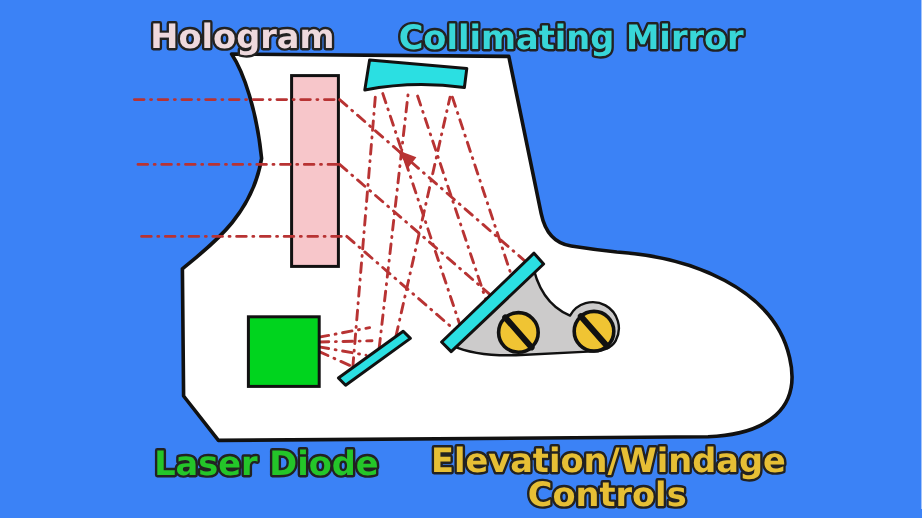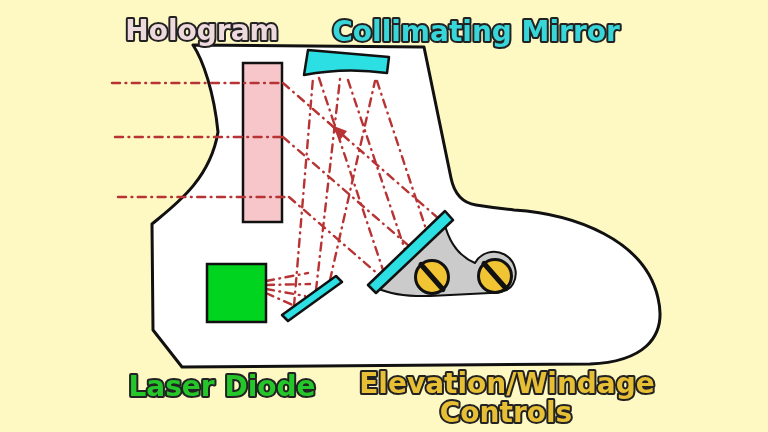--- a/index.html
+++ b/index.html
@@ -1,19 +1,19 @@
 <!DOCTYPE html>
 <html><head>
 <meta charset="utf-8">
 <style>
   html,body{margin:0;padding:0;background:#ffffff;}
   .canvas{
     position:relative;
     width:768px;height:432px;
-    background:#fef9c3;
+    background:#3b82f6;
     overflow:hidden;
     font-family:"DejaVu Sans", sans-serif;
   }
   svg{display:block;}
   text{
     font-family:"DejaVu Sans", sans-serif;
     font-weight:bold;
   }
 </style>
 </head>

